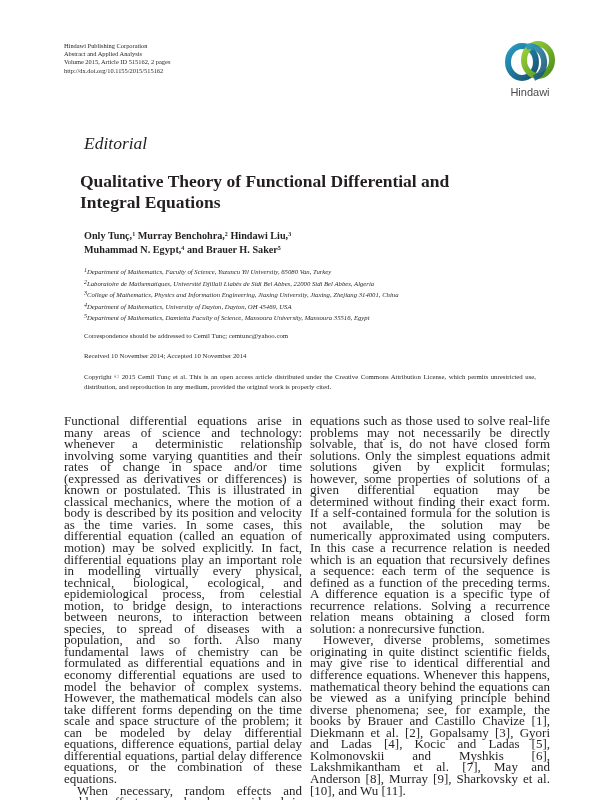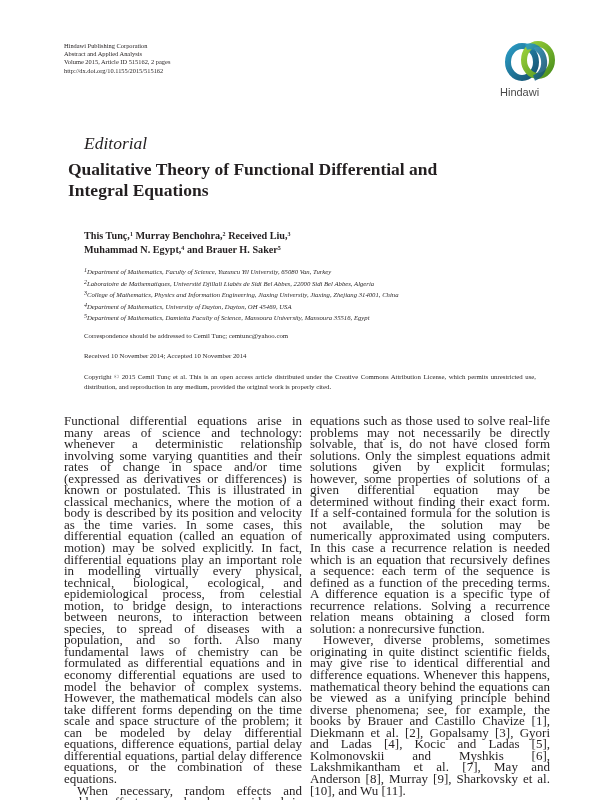--- a/index.html
+++ b/index.html
@@ -1,24 +1,24 @@
 <!DOCTYPE html>
 <html><head>
 <meta charset="utf-8">
 <style>
   html, body { margin:0; padding:0; background:#ffffff; }
   body { width:600px; height:800px; position:relative; overflow:hidden;
          font-family:"Liberation Serif","DejaVu Serif",serif; color:#231f20; }
   .hdr-meta { position:absolute; left:64px; top:42px; font-size:6.4px; line-height:8.2px; }
   .logo { position:absolute; left:500px; top:38px; width:60px; height:68px; }
-  .logo-word { position:absolute; left:0; top:48px; width:60px; text-align:left;
+  .logo-word { position:absolute; left:0; top:48px; width:60px; text-align:center;
                font-family:"Liberation Sans","DejaVu Sans",sans-serif; font-size:11px; color:#4a4a4a; }
   .article-type { position:absolute; left:64px; top:133px; font-style:italic; font-size:17.5px;margin-left:20px; }
   .title { position:absolute; left:64px; top:155px; width:420px; font-weight:bold;
-           font-size:17.5px; line-height:21px; margin:4px; }
+           font-size:17.5px; line-height:21px; margin:16px; }
   .authors { position:absolute; left:84px; top:229px; width:420px; font-weight:bold;
              font-size:10.2px; line-height:13.5px; }
   .authors sup, .aff sup { font-size:6px; vertical-align:top; position:relative; top:-1px; }
   .affs { position:absolute; left:84px; top:266px; width:460px; font-style:italic;
           font-size:6.7px; line-height:11.5px; }
   .aff { white-space:nowrap; }
   .corr { position:absolute; left:84px; top:332px; font-size:6.8px; }
   .received { position:absolute; left:84px; top:352px; font-size:6.8px; }
   .copyright { position:absolute; left:84px; top:372px; width:452px; font-size:6.8px; line-height:9.6px;
                text-align:justify; }
@@ -55,23 +55,23 @@
     <ellipse cx="38" cy="22" rx="14" ry="16" fill="none" stroke="url(#gg)" stroke-width="6"></ellipse>
     <path d="M 26 9 A 14 16 0 0 1 34 40" fill="none" stroke="url(#gb)" stroke-width="6" opacity="0.9"></path>
   </svg>
   <div class="logo-word">Hindawi</div>
 </div>
 
 <div class="article-type">Editorial</div>
 <h1 class="title">Qualitative Theory of Functional Differential and Integral Equations</h1>
 
 <div class="authors">
-  <span><span>This Tunç,</span><sup>1</sup></span>
+  <span><span>Only Tunç,</span><sup>1</sup></span>
   <span><span>Murray Benchohra,</span><sup>2</sup></span>
-  <span><span>Received Liu,</span><sup>3</sup></span><br>
+  <span><span>Hindawi Liu,</span><sup>3</sup></span><br>
   <span><span>Muhammad N. Egypt,</span><sup>4</sup></span>
   <span><span>and Brauer H. Saker</span><sup>5</sup></span>
 </div>
 
 <div class="affs">
   <div class="aff"><sup>1</sup><span>Department of Mathematics, Faculty of Science, Yuzuncu Yil University, 65080 Van, Turkey</span></div>
   <div class="aff"><sup>2</sup><span>Laboratoire de Mathematiques, Université Djillali Liabès de Sidi Bel Abbes, 22000 Sidi Bel Abbes, Algeria</span></div>
   <div class="aff"><sup>3</sup><span>College of Mathematics, Physics and Information Engineering, Jiaxing University, Jiaxing, Zhejiang 314001, China</span></div>
   <div class="aff"><sup>4</sup><span>Department of Mathematics, University of Dayton, Dayton, OH 45469, USA</span></div>
   <div class="aff"><sup>5</sup><span>Department of Mathematics, Damietta Faculty of Science, Mansoura University, Mansoura 35516, Egypt</span></div>

